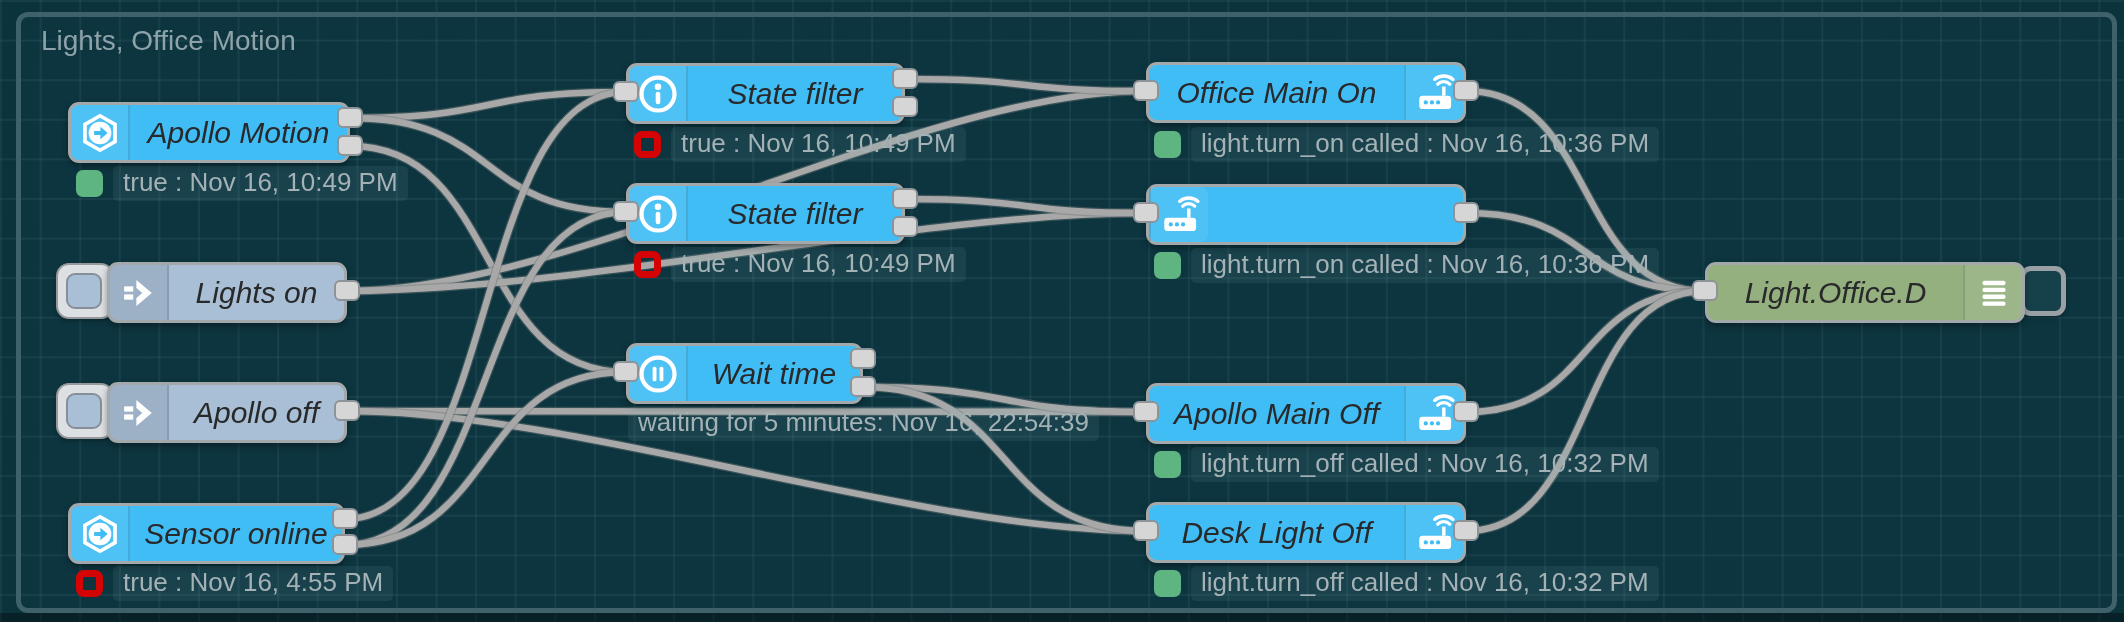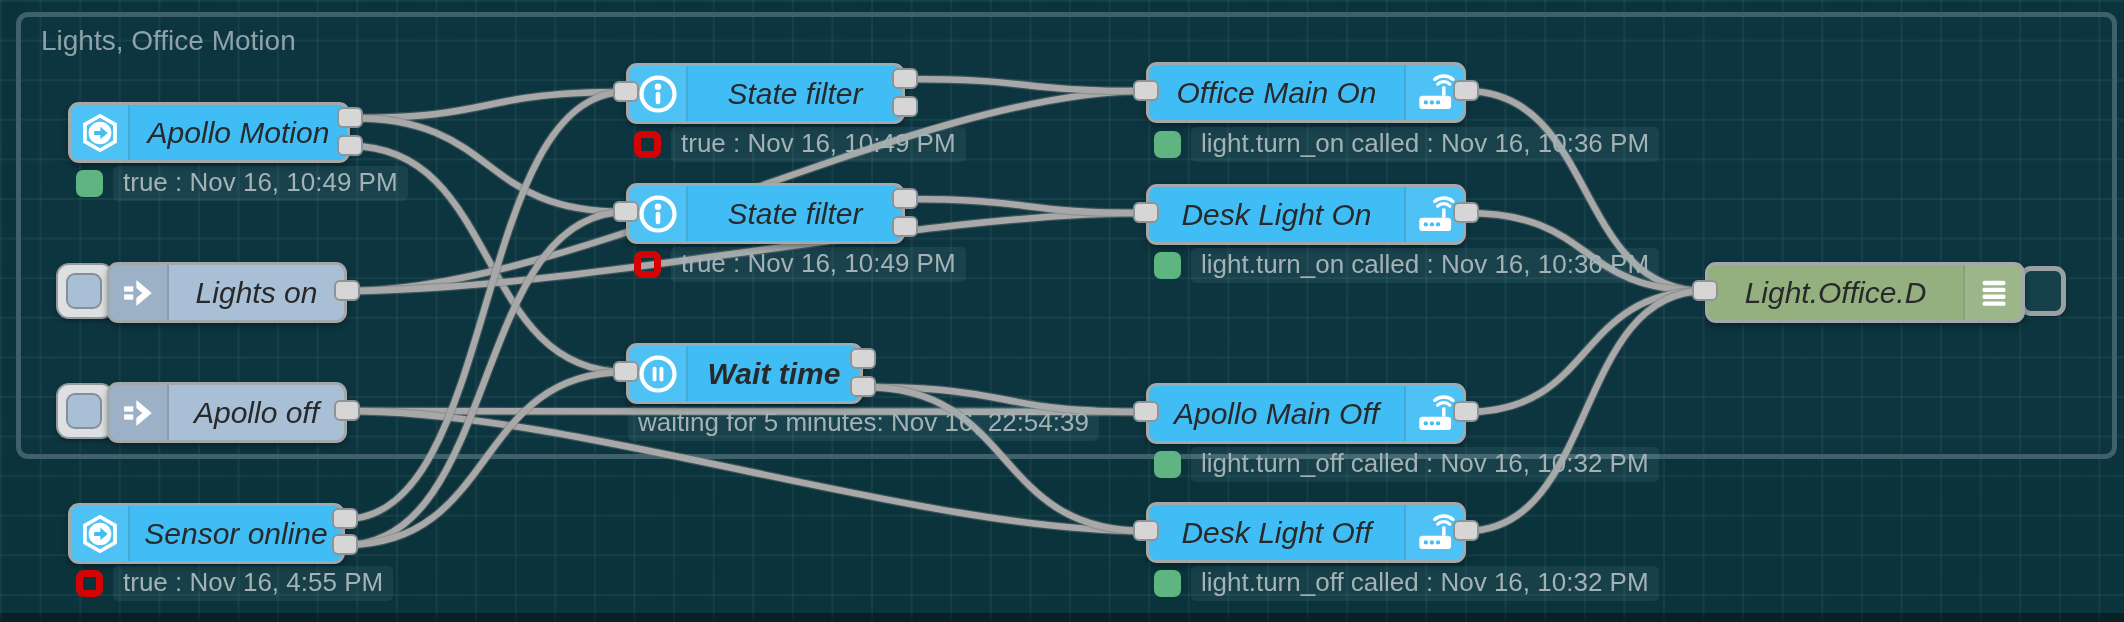--- a/index.html
+++ b/index.html
@@ -6,21 +6,21 @@
   body{
     width:2124px;height:622px;position:relative;overflow:hidden;
     font-family:"Liberation Sans","DejaVu Sans",sans-serif;
     background-color:#0b333c;
     background-image:
       linear-gradient(rgba(120,172,180,0.09) 2px, transparent 2px),
       linear-gradient(90deg, rgba(120,172,180,0.09) 2px, transparent 2px);
     background-size:39.6px 39.6px;
   }
   .group{
-    position:absolute;left:16px;top:12px;width:2101px;height:447px;
+    position:absolute;left:16px;top:12px;width:2101px;height:601px;
     border:5px solid #3f616c;border-radius:12px;box-sizing:border-box;
     background:rgba(140,190,200,0.025);z-index:0;
   }
   .group-label{
     position:absolute;left:20px;top:8px;font-size:28px;color:#8ea3a9;z-index:0;
   }
   #wire-layer{position:absolute;left:0;top:0;z-index:1;}
   .node{
     position:absolute;height:61px;box-sizing:border-box;
     border:3px solid #a3a8aa;border-radius:11px;display:flex;z-index:2;
@@ -175,21 +175,21 @@
   <div class="icon-region left">
     <svg class="nicon" viewBox="0 0 24 24" width="46" height="46">
         <circle cx="12" cy="12" r="8.6" fill="none" stroke="#fff" stroke-width="2.2"></circle>
         <circle cx="12" cy="8.2" r="1.7" fill="#fff"></circle>
         <rect x="10.8" y="10.8" width="2.4" height="6.6" rx="1.2" fill="#fff"></rect>
       </svg>
   </div>
   <div class="label">State filter</div>
 </div>
 
-<div class="node blue" style="left:626px;top:343px;width:237px;font-weight:bold;">
+<div class="node blue" style="left:626px;top:343px;width:237px;">
   <div class="icon-region left">
     <svg class="nicon" viewBox="0 0 24 24" width="46" height="46">
         <circle cx="12" cy="12" r="8.6" fill="none" stroke="#fff" stroke-width="2.2"></circle>
         <rect x="9.2" y="8.2" width="2" height="7.6" rx="0.8" fill="#fff"></rect>
         <rect x="12.8" y="8.2" width="2" height="7.6" rx="0.8" fill="#fff"></rect>
       </svg>
   </div>
   <div class="label">Wait time</div>
 </div>
 
@@ -202,21 +202,20 @@
         <circle cx="10.4" cy="16.9" r="1.1" fill="#41bdf5"></circle>
         <circle cx="13.6" cy="16.9" r="1.1" fill="#41bdf5"></circle>
         <rect x="15.7" y="8.6" width="1.8" height="4.8" fill="#fff"></rect>
         <path d="M13.4 7.4a4.4 4.4 0 0 1 6.3 0" stroke="#fff" stroke-width="1.7" fill="none" stroke-linecap="round"></path>
         <path d="M11.8 4.9a7.4 7.4 0 0 1 9.6 0" stroke="#fff" stroke-width="1.7" fill="none" stroke-linecap="round"></path>
       </svg>
   </div>
 </div>
 
 <div class="node blue" style="left:1146px;top:184px;width:320px;">
-  <div class="label">Desk Light On</div>
   <div class="icon-region right">
     <svg class="nicon" viewBox="0 0 24 24" width="46" height="46">
         <rect x="3.8" y="13.4" width="16.6" height="7" rx="1.8" fill="#fff"></rect>
         <circle cx="7.2" cy="16.9" r="1.1" fill="#41bdf5"></circle>
         <circle cx="10.4" cy="16.9" r="1.1" fill="#41bdf5"></circle>
         <circle cx="13.6" cy="16.9" r="1.1" fill="#41bdf5"></circle>
         <rect x="15.7" y="8.6" width="1.8" height="4.8" fill="#fff"></rect>
         <path d="M13.4 7.4a4.4 4.4 0 0 1 6.3 0" stroke="#fff" stroke-width="1.7" fill="none" stroke-linecap="round"></path>
         <path d="M11.8 4.9a7.4 7.4 0 0 1 9.6 0" stroke="#fff" stroke-width="1.7" fill="none" stroke-linecap="round"></path>
       </svg>

